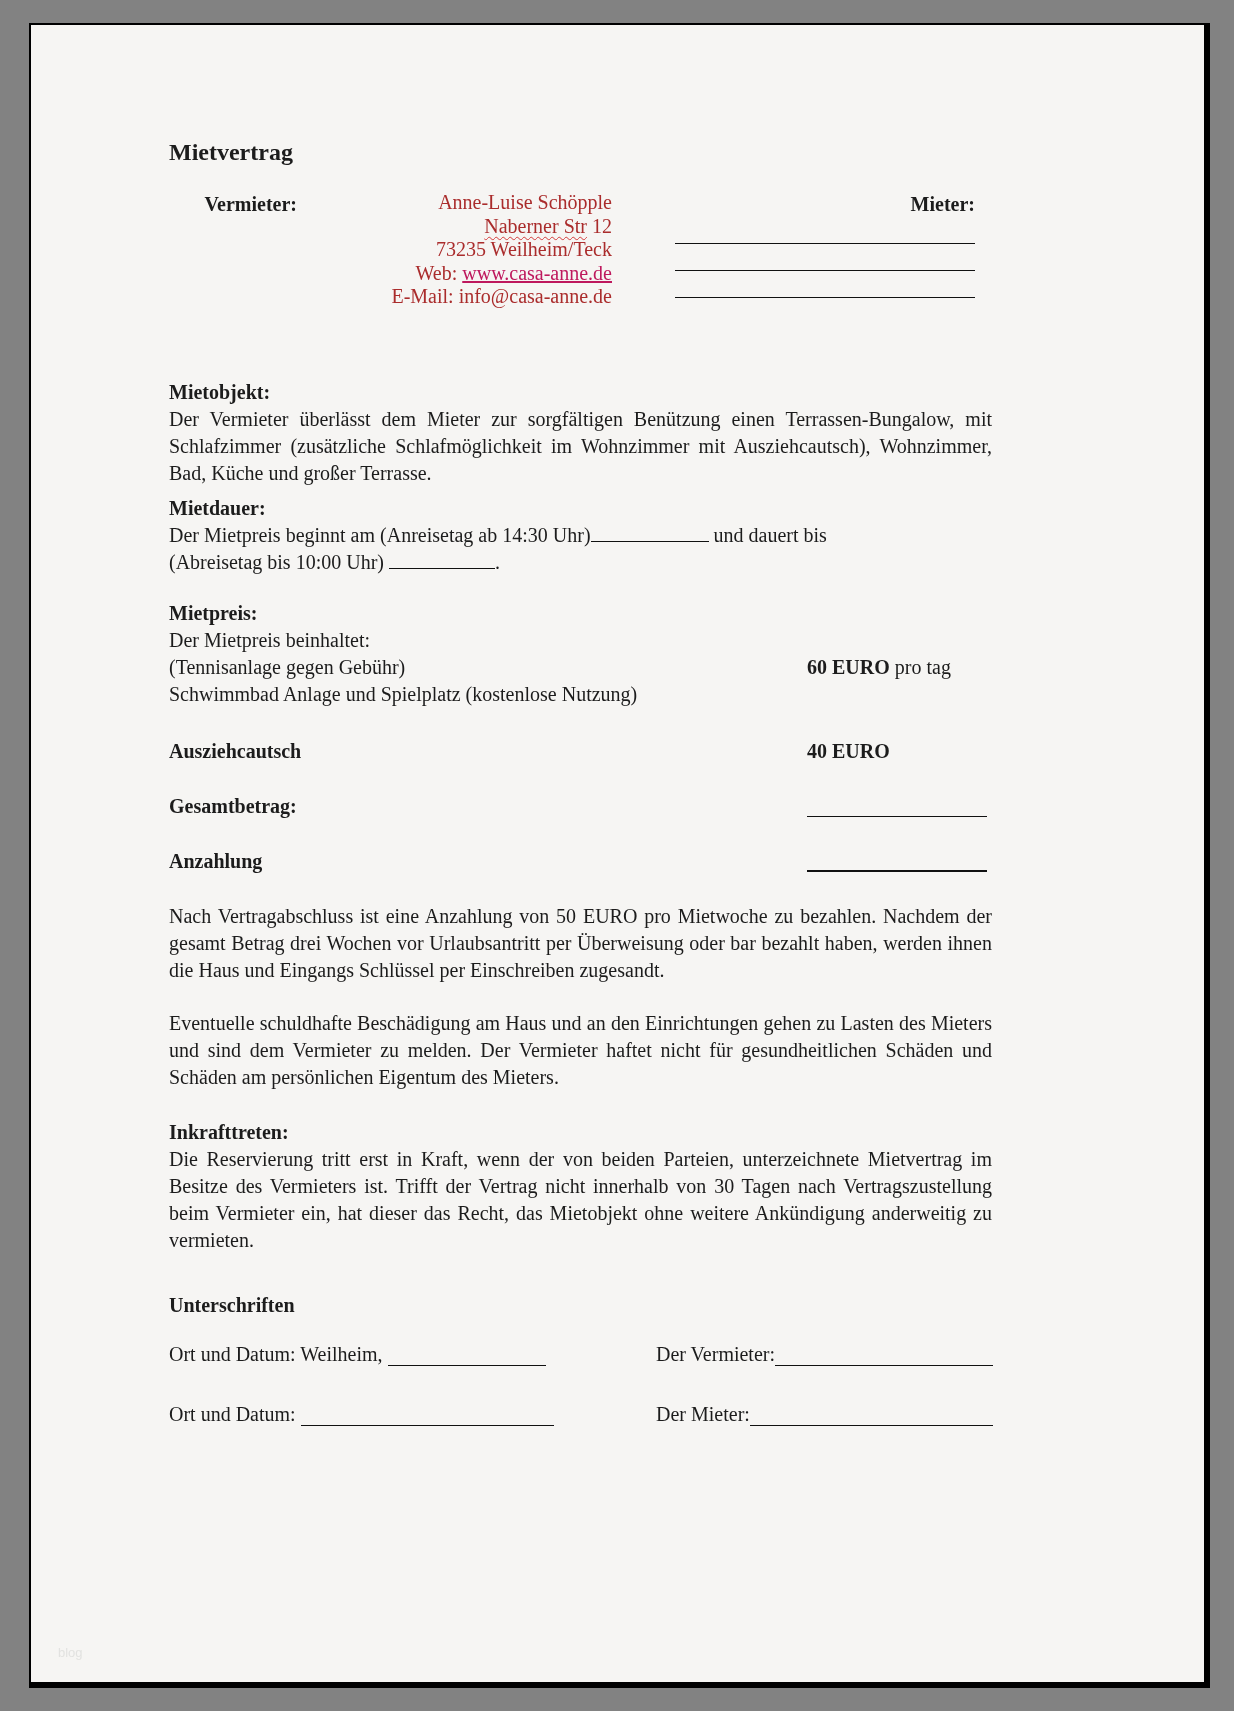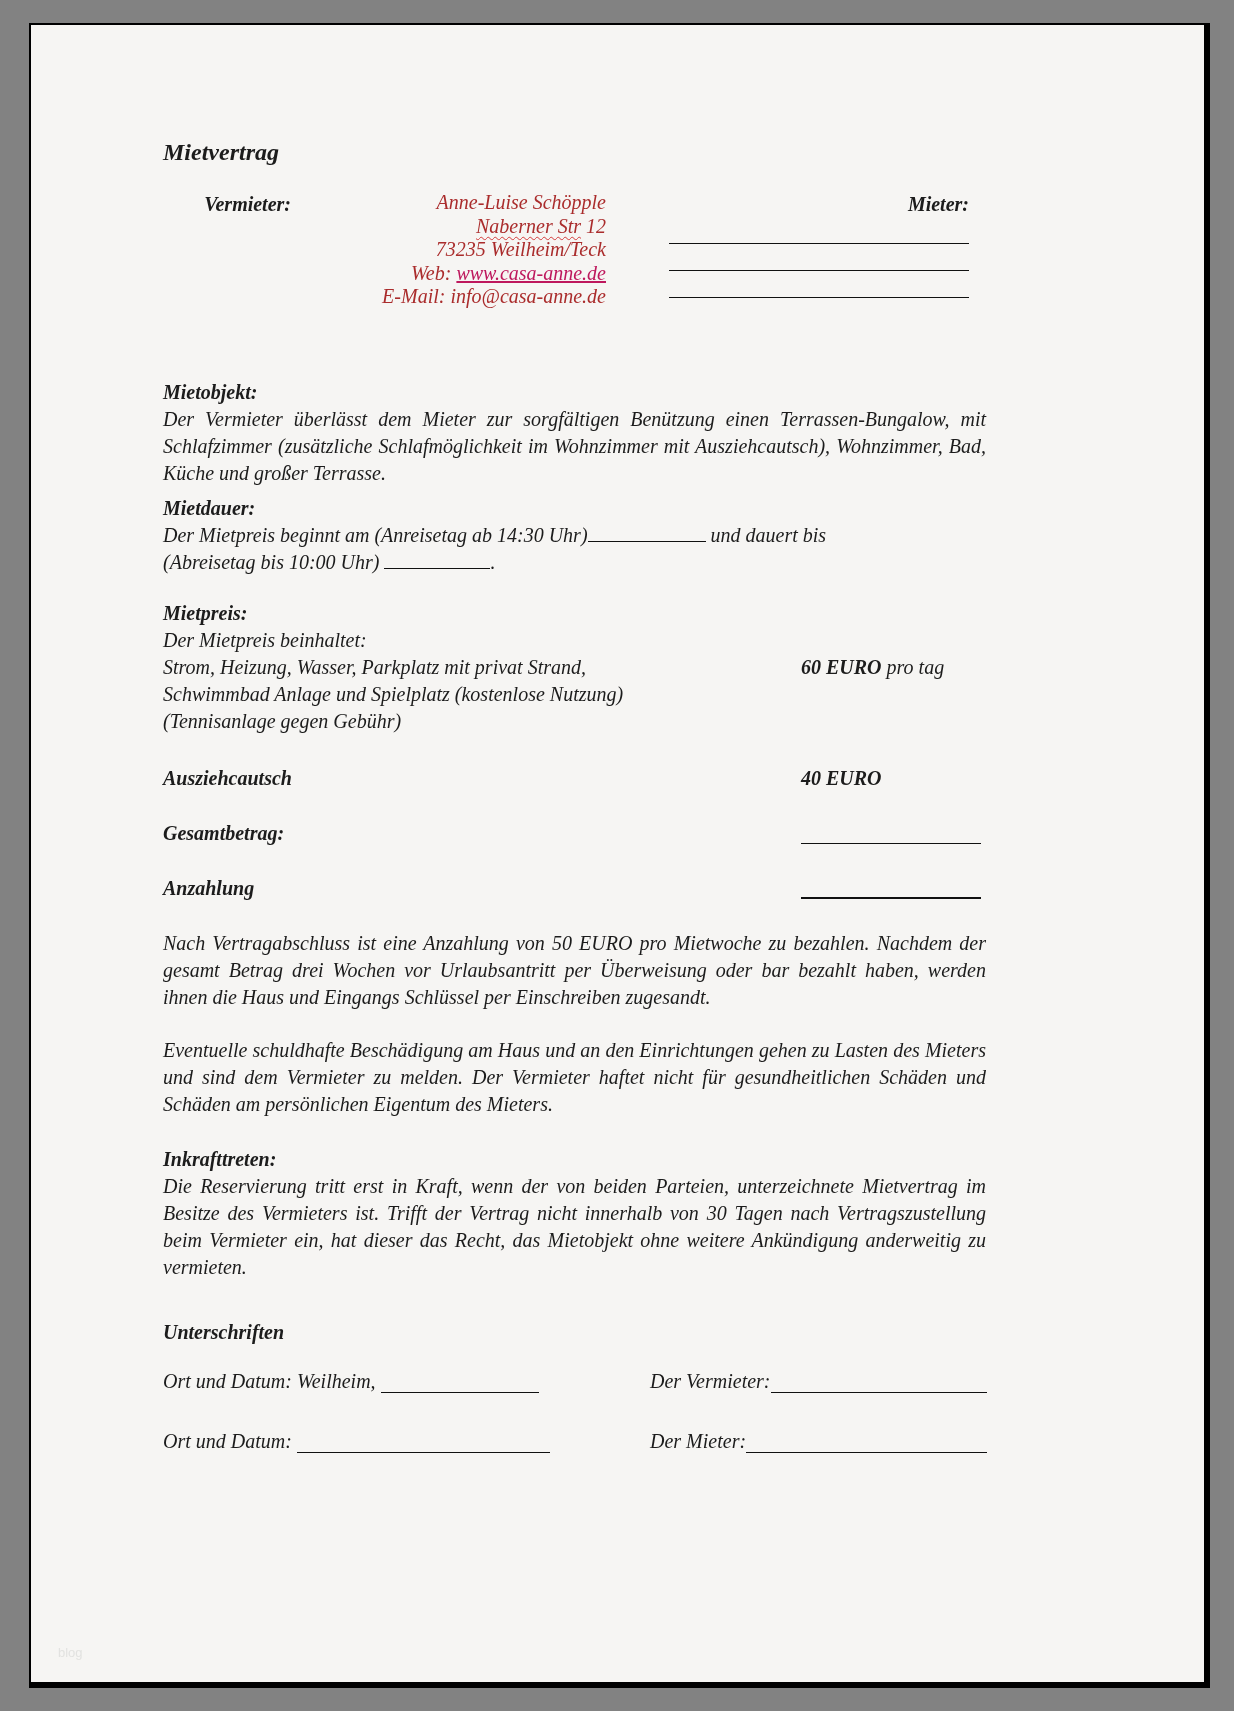--- a/index.html
+++ b/index.html
@@ -15,26 +15,25 @@
     left: 29px; top: 23px;
     width: 1173px; height: 1657px;
     background: #f6f5f3;
     border-style: solid;
     border-color: #000;
     border-width: 2px 6px 6px 2px;
     box-sizing: content-box;
   }
   .content {
     position: absolute;
-    left: 132px; top: 0;
+    left: 138px; top: 0;
     width: 823px;
     color: #1c1c1c;
     font-size: 20px;
     line-height: 27px;
-    font-style: italic;
   }
   .bold { font-weight: bold; }
   .title {
     margin-top: 112px;
     font-size: 24px;
     line-height: 30px;
     font-weight: bold;
   }
   
   .parties { display: flex; margin-top: 24px; text-align: right; }
@@ -122,25 +121,24 @@
     <div class="sec-mietdauer">
       <div class="bold">Mietdauer:</div>
       <div><span>Der Mietpreis beginnt am (Anreisetag ab 14:30 Uhr)</span><span class="inline-fill" style="width:118px"></span><span> und dauert bis</span></div>
       <div><span>(Abreisetag bis 10:00 Uhr) </span><span class="inline-fill" style="width:106px"></span><span>.</span></div>
     </div>
 
     <div class="sec-mietpreis">
       <div class="bold">Mietpreis:</div>
       <div>Der Mietpreis beinhaltet:</div>
       <div class="rel">
-        <span>Strom, Heizung, Wasser, Parkplatz mit privat Strand,</span>
         <span class="price-col"><span class="bold">60 EURO</span><span> pro tag</span></span>
       </div>
+      <div>(Tennisanlage gegen Gebühr)</div>
       <div>Schwimmbad Anlage und Spielplatz (kostenlose Nutzung)</div>
-      <div>(Tennisanlage gegen Gebühr)</div>
     </div>
 
     <div class="row-endereinigung">
       <span class="bold">Ausziehcautsch</span>
       <span class="price-col bold">40 EURO</span>
     </div>
 
     <div class="row-gesamtbetrag">
       <span class="bold">Gesamtbetrag:</span>
       <span class="right-line"></span>

